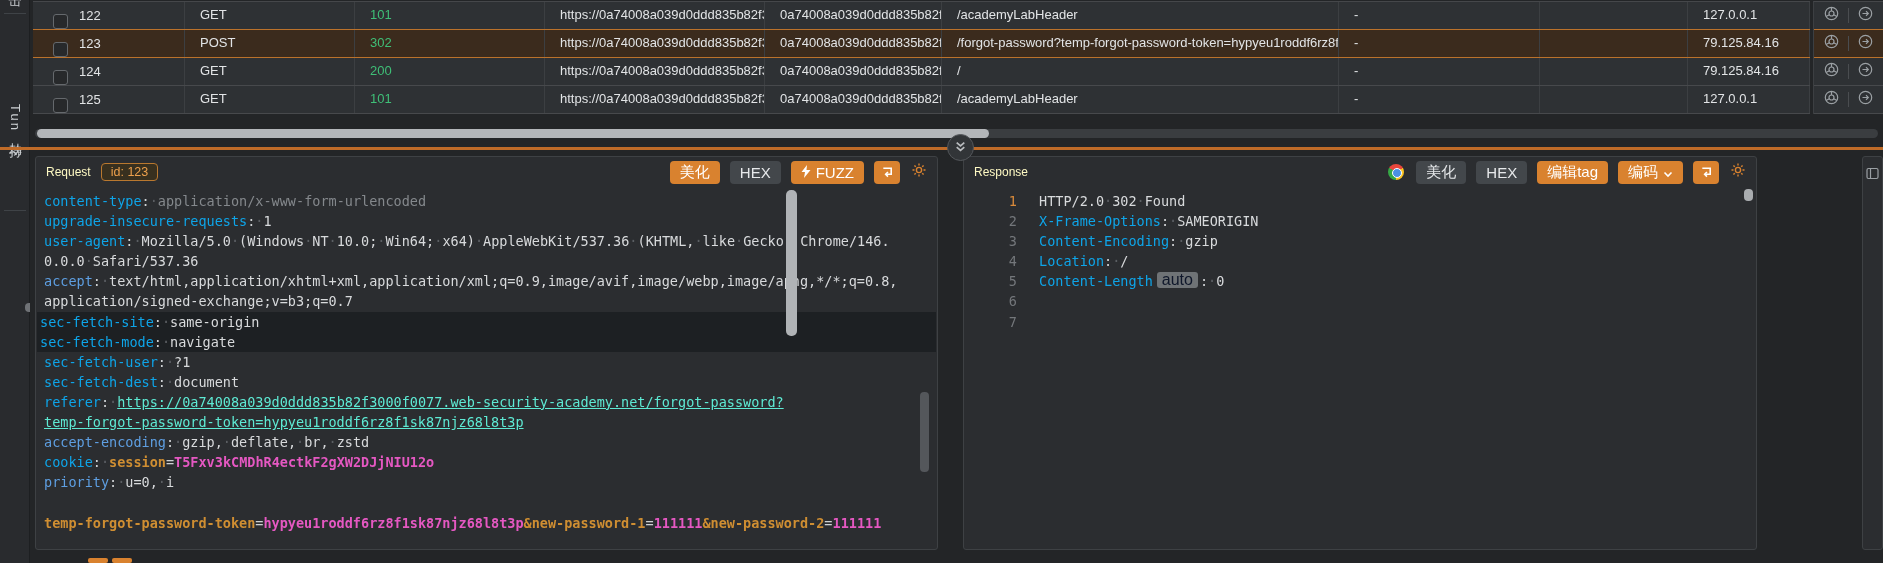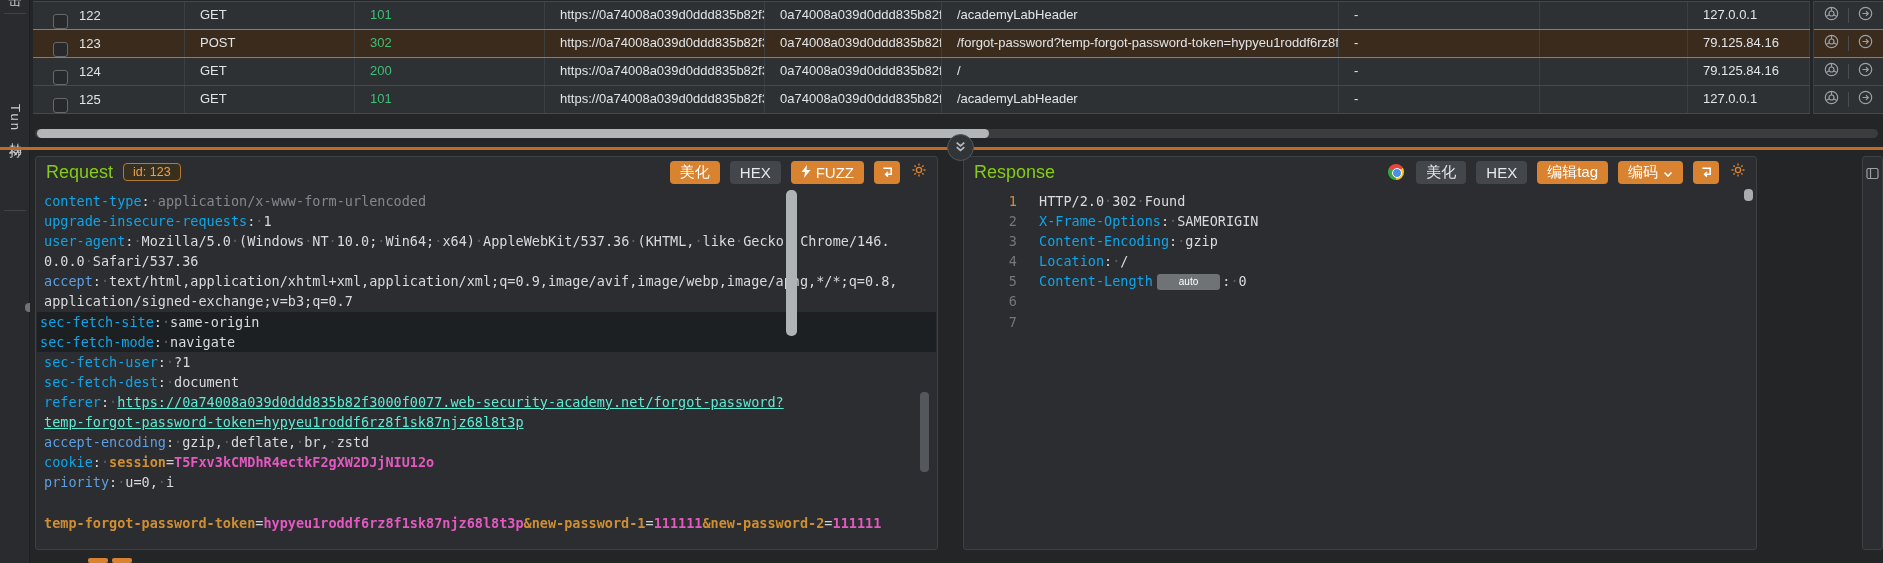--- a/index.html
+++ b/index.html
@@ -39,21 +39,21 @@
   .hthumb{position:absolute;left:2px;top:0;width:952px;height:9px;background:#b3b6b9;border-radius:5px}
   .odivider{position:absolute;left:0;top:147px;width:1883px;height:3px;background:#bf6b28}
   .collapse-btn{position:absolute;left:947px;top:134px;width:27px;height:27px;border-radius:50%;
                 background:#323538;border:1px solid #54575b;display:flex;align-items:center;justify-content:center;z-index:3}
 
   
   .panel{position:absolute;top:156px;height:394px;background:#2b2d30;border:1px solid #3e4144;border-radius:3px}
   .panel.request{left:35px;width:903px}
   .panel.response{left:963px;width:794px}
   .phead{height:30px;display:flex;align-items:center;gap:10px;padding:0 10px}
-  .ptitle{font-size:18px;color:#84cc16}
+  .ptitle{font-size:12px;color:#fef9c3}
   .idbadge{font-size:12.5px;color:#eda04c;border:1px solid #b9782f;background:#38301f;border-radius:4px;padding:1px 9px}
   .spacer{flex:1}
   .btn{height:23px;display:inline-flex;align-items:center;gap:5px;padding:0 10px;border-radius:4px;font-size:15px;border:none;white-space:nowrap}
   .btn.orange{background:#d9822f;color:#fff}
   .btn.dark{background:#43474b;color:#e6e8ea}
   .btn.sq{width:26px;padding:0;justify-content:center}
   .gearwrap{display:flex;align-items:center;margin-left:1px}
   .chrome-ic{width:16px;height:16px;border-radius:50%;position:relative;margin-right:2px;
              background:conic-gradient(from -60deg,#e8453c 0 120deg,#fcc420 0 240deg,#35a845 0)}
   .chrome-ic::after{content:"";position:absolute;left:4px;top:4px;width:8px;height:8px;border-radius:50%;
@@ -66,22 +66,22 @@
   .line.hl{background:#1d2023;margin-left:-7px;padding-left:3px}
   .tok-h{color:#0ea5e9;font-weight:normal}
   .tok-hr{color:#5e9fe2}
   .tok-p{color:#cfd2d4}
   .tok-v{color:#d8dadc}
   .tok-vg{color:#84888c}
   .tok-u{color:#5eead4;text-decoration:underline}
   .tok-ok{color:#cf8e32;font-weight:bold}
   .tok-pk{color:#e558c2;font-weight:bold}
   .sp{color:#5b5f63}
-  .tok-badge{display:inline-block;background:#6f7376;color:#ffffff;border-radius:3px;padding:0 22px;margin:0 2px 0 4px;
-             font-size:10px;line-height:16px;font-family:"Liberation Sans",sans-serif;vertical-align:1px}
+  .tok-badge{display:inline-block;background:#6f7376;color:#0f172a;border-radius:3px;padding:0 5px;margin:0 2px 0 4px;
+             font-size:16px;line-height:16px;font-family:"Liberation Sans",sans-serif;vertical-align:1px}
   .req-sb{position:absolute;left:750px;top:33px;width:11px;height:146px;background:#b0b3b6;border-radius:5px;z-index:2}
   .req-sb2{position:absolute;right:8px;top:235px;width:9px;height:80px;background:#54575b;border-radius:4px}
   .resp-sb{position:absolute;right:3px;top:32px;width:9px;height:12px;background:#a9acaf;border-radius:4px}
   .rline{display:flex;white-space:pre;height:20.1px}
   .rnum{flex:0 0 52px;text-align:right;color:#74777b}
   .rnum.active{color:#d98a3a}
   .rtext{margin-left:22px}
 
   
   .right-strip{position:absolute;left:1862px;top:156px;width:21px;height:394px;background:#2b2d30;

